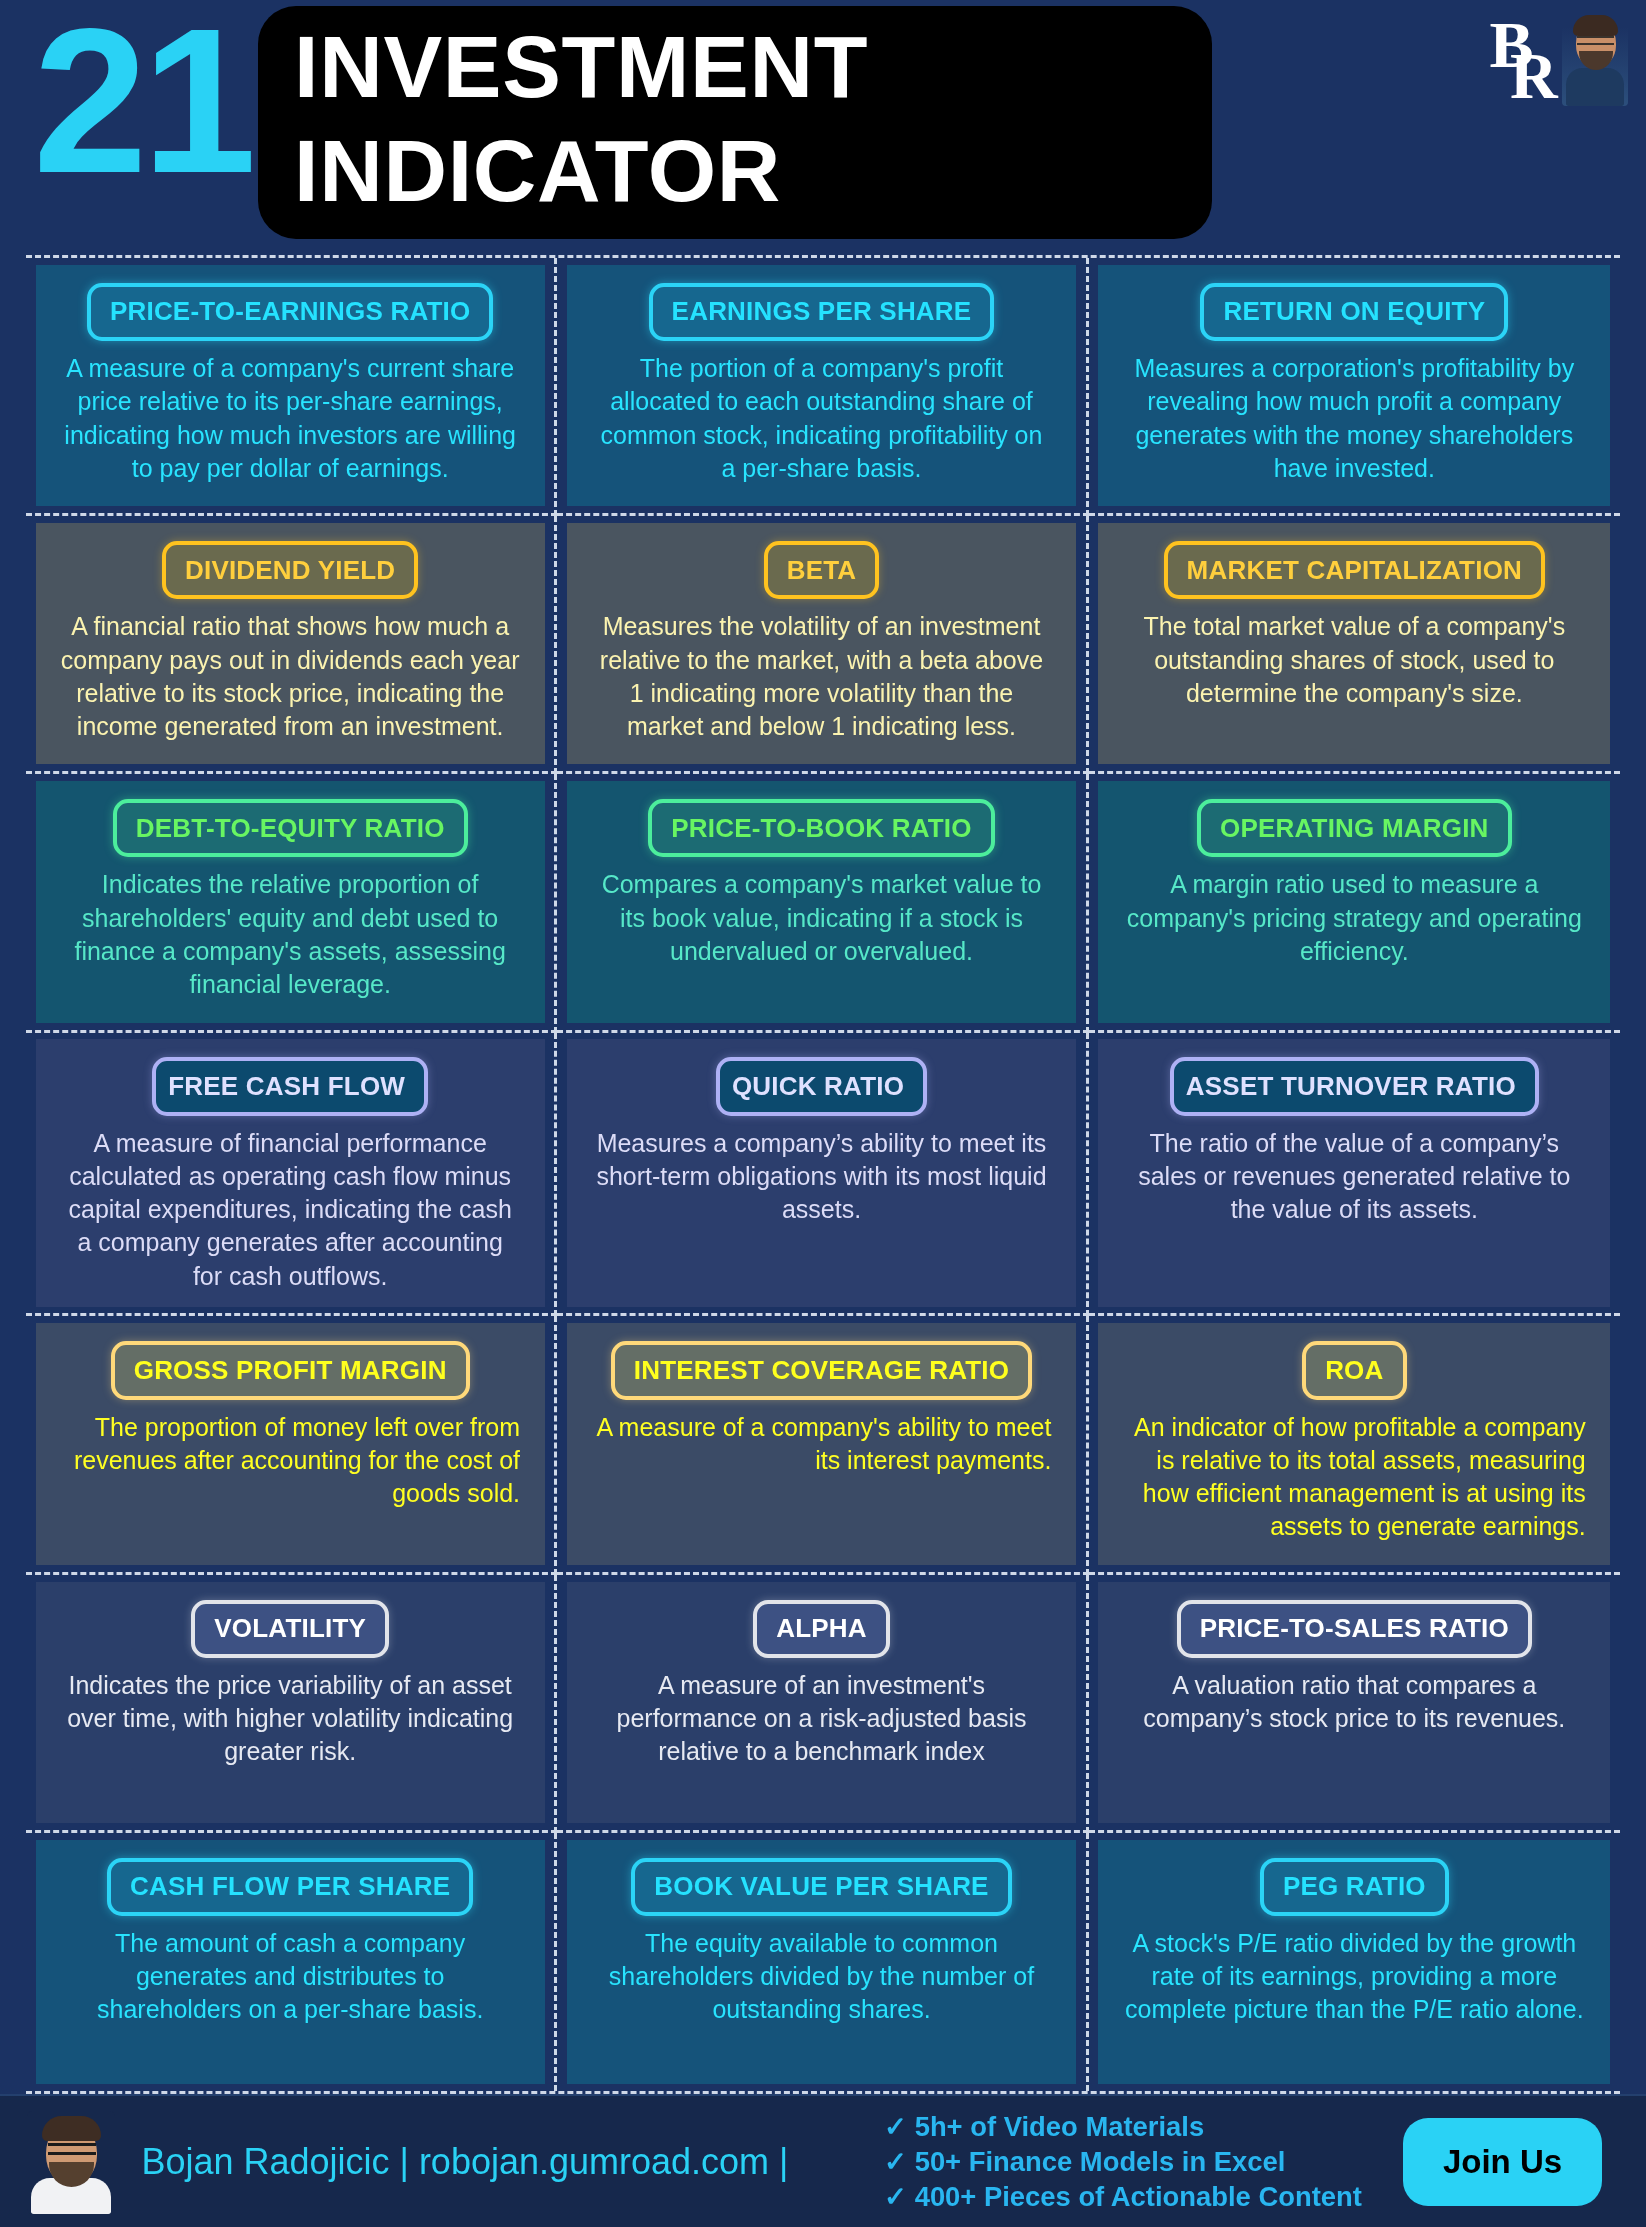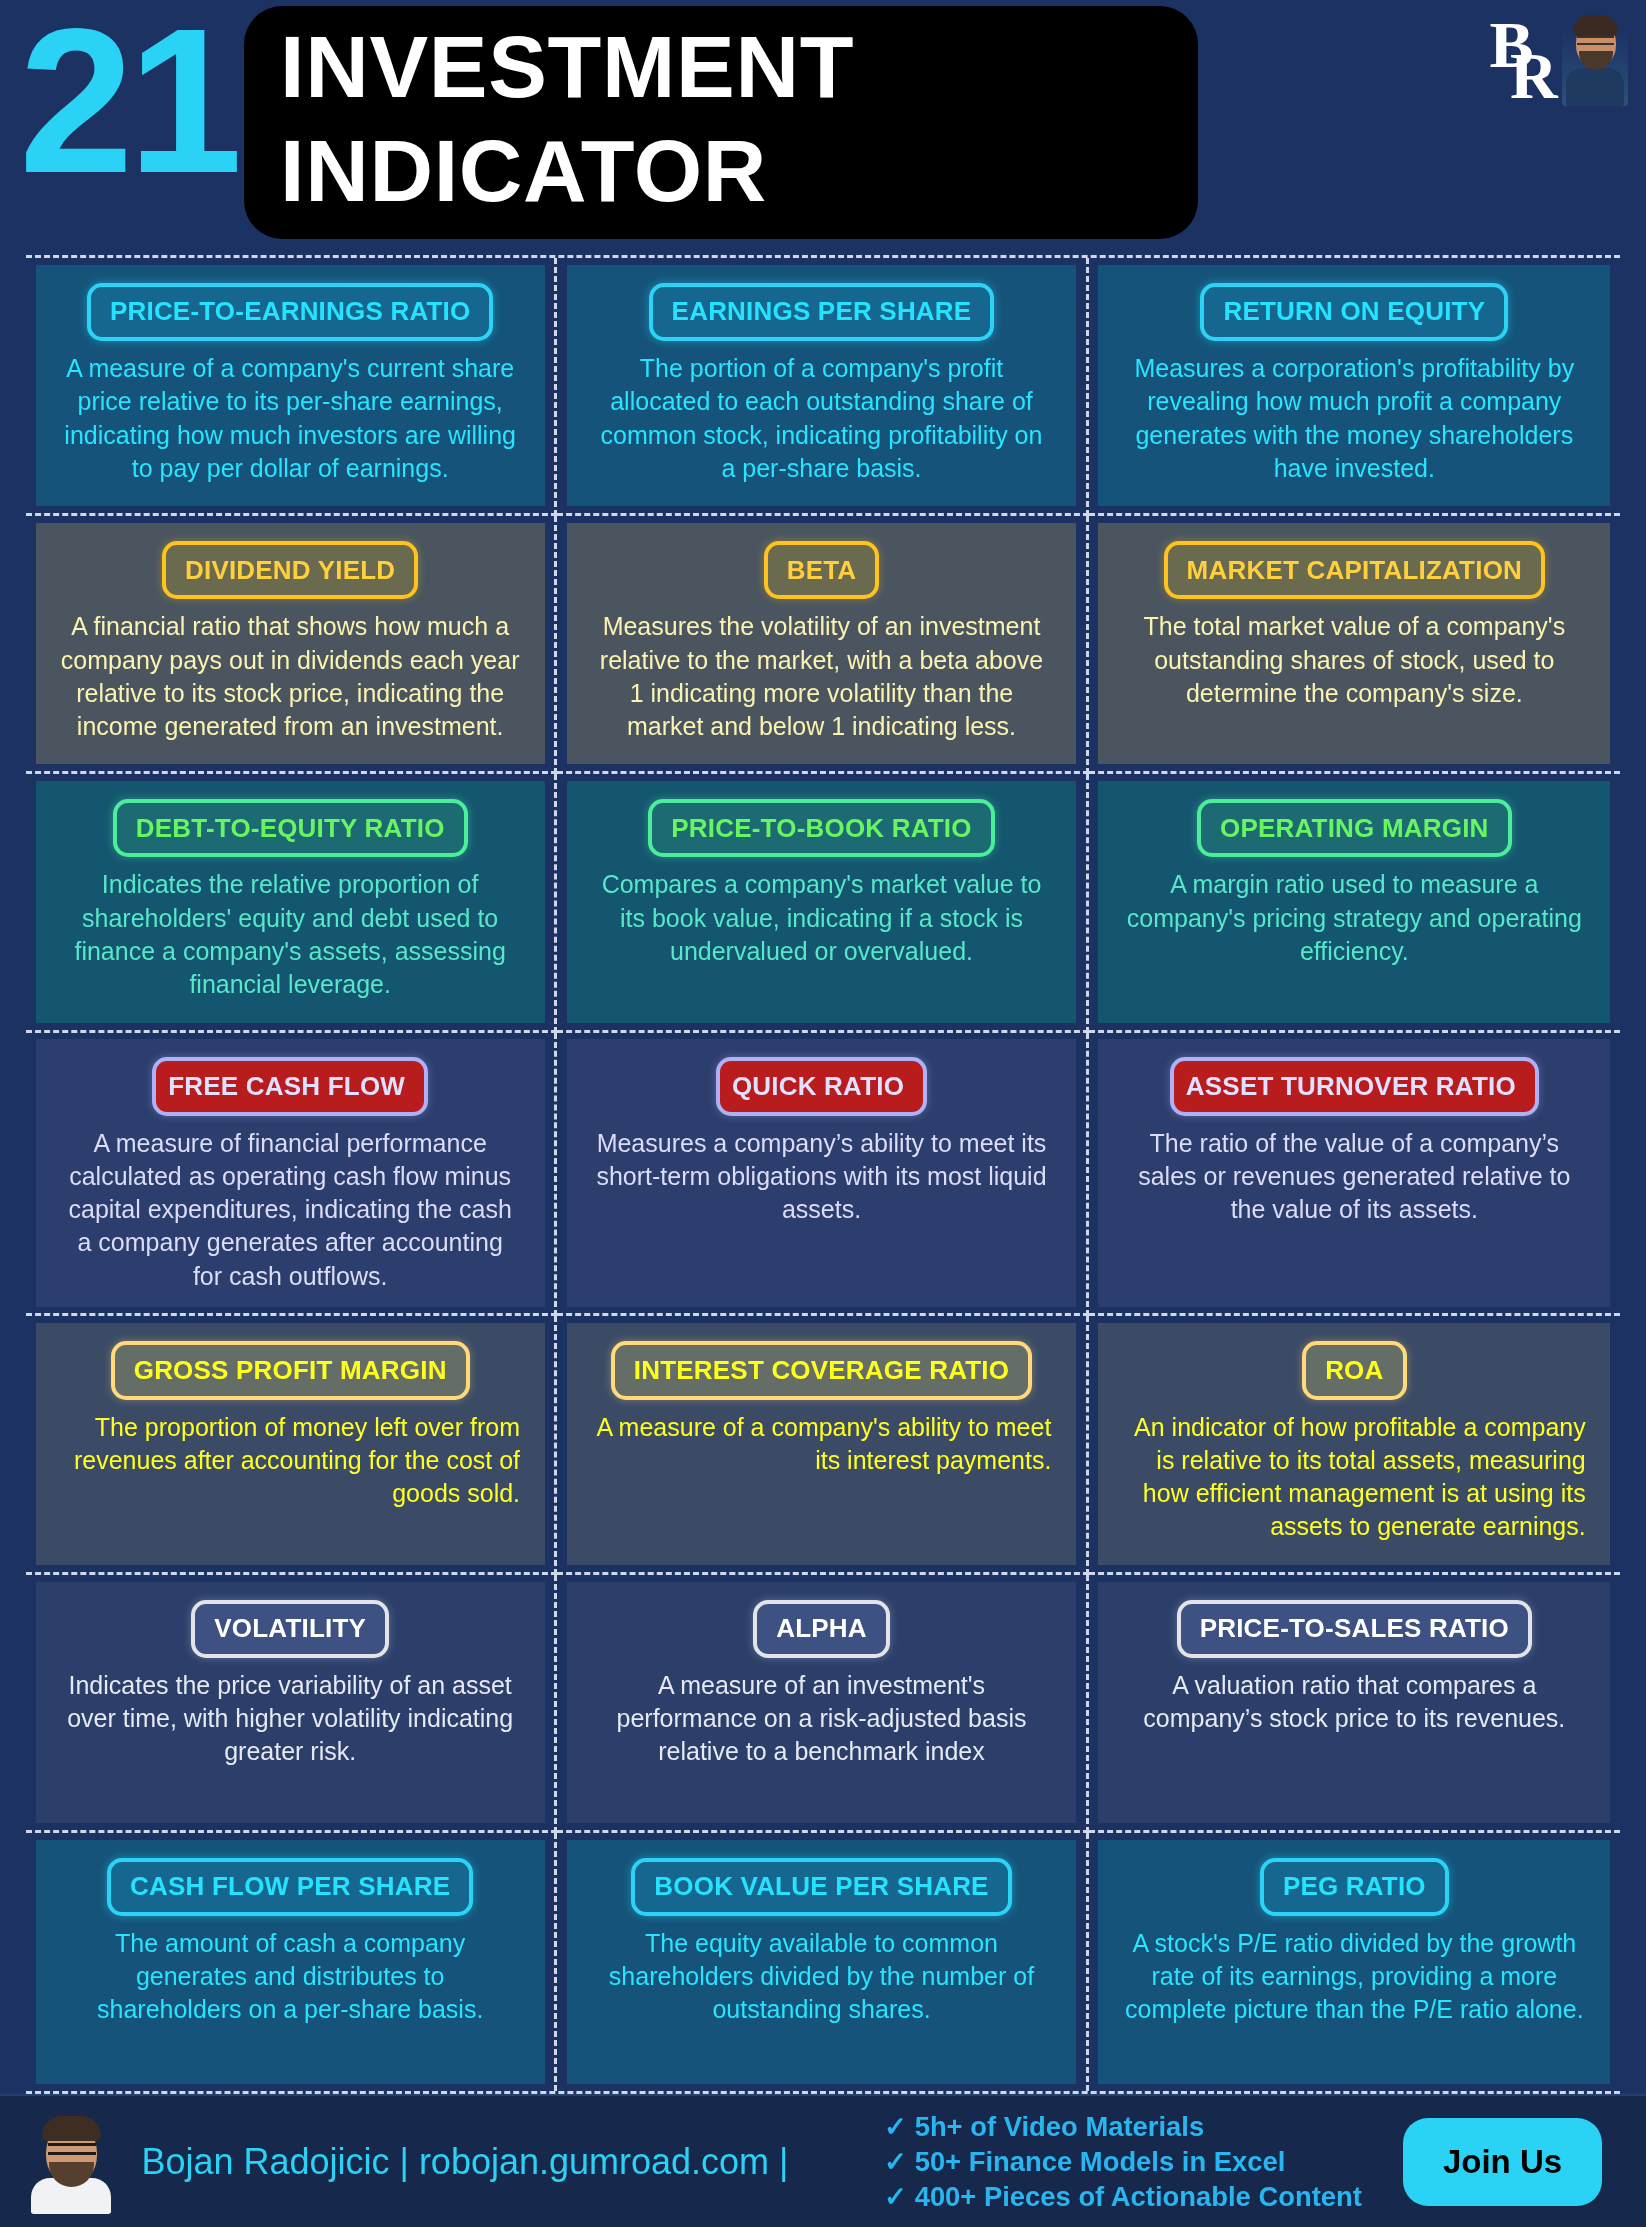--- a/index.html
+++ b/index.html
@@ -18,21 +18,21 @@
     background: #1b3263;
     display: flex;
     align-items: flex-start;
   }
   .hero-number {
     color: #2ad2f5;
     font-size: 206px;
     font-weight: 700;
     line-height: 0.95;
     letter-spacing: -5.5px;
-    margin-left: 19px;
+    margin-left: 33px;
     margin-top: 4.1px;
     font-family: "Liberation Sans", sans-serif;
   }
   .title-plate {
     margin-left: 6.9px;
     margin-top: 5.5px;
     background: #000000;
     border-radius: 38px;
     padding: 9.6px 36px 16.5px 36px;
     width: 954px;
@@ -194,21 +194,21 @@
     background: #1c6b73;
     border: 4.8px solid #4cee9c;
     color: #68f562;
     box-shadow: 0 0 9.6px rgba(76,238,156,.4);
   }
   .t-green .desc { color: #56e8c8; }
 
   
   .t-purple .card { background: #2c3e6d; }
   .t-purple .pill {
-    background: #b91c1c;
+    background: #0c4a6e;
     border: 4.8px solid #aeb1f5;
     color: #dfe1ff;
     box-shadow: 0 0 8.2px rgba(174,177,245,.35);
     padding-left: 12px;
   }
   .t-purple .desc { color: #dcdcf7; }
 
   
   .t-yellow .card { background: #3b4b66; }
   .t-yellow .pill {

